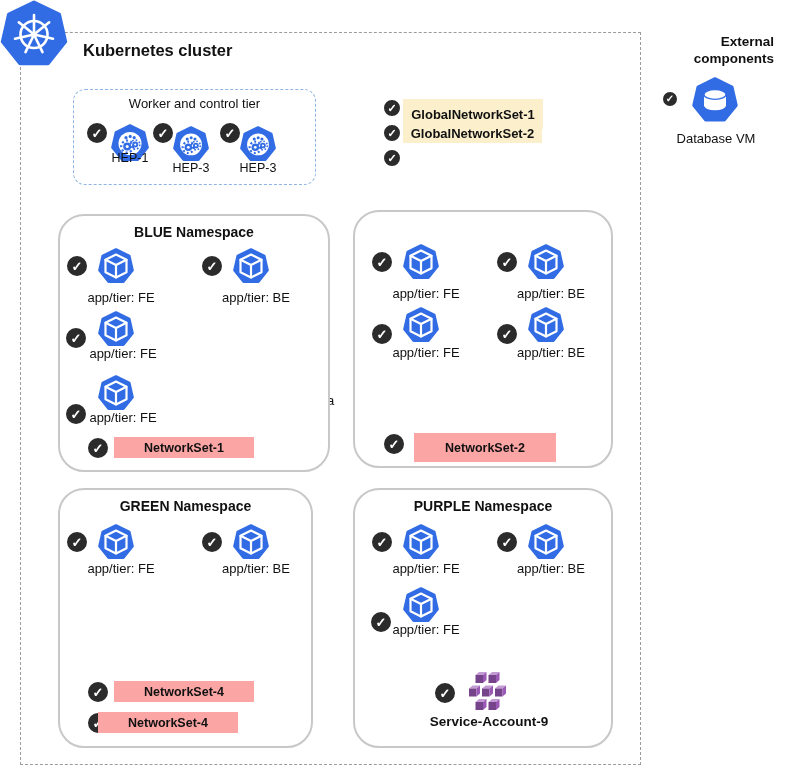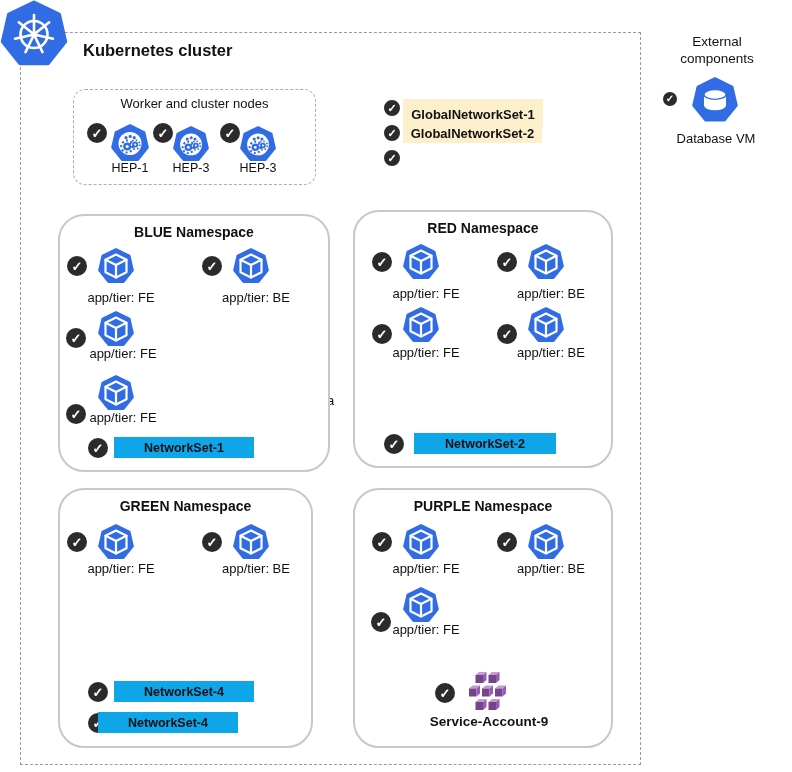--- a/index.html
+++ b/index.html
@@ -21,27 +21,27 @@
            color:#fff; display:flex; align-items:center; justify-content:center; box-sizing:content-box; }
   .badge-24 { width:20px; height:20px; font-size:13px; }
   .badge-20 { width:16px; height:16px; font-size:11px; }
   .badge-18 { width:14px; height:14px; font-size:10px; }
   .badge span { font-weight:bold; line-height:1; }
 
   .pod-label { position:absolute; font-size:13px; white-space:nowrap; transform:translateX(-50%); }
   .small-label { position:absolute; font-size:12.5px; white-space:nowrap; transform:translateX(-50%); }
   .bold-label { position:absolute; font-size:13.5px; font-weight:bold; white-space:nowrap; transform:translateX(-50%); }
 
-  .netset { position:absolute; background:#0ea5e9; display:flex; align-items:center; justify-content:center;
+  .netset { position:absolute; background:#fca5a5; display:flex; align-items:center; justify-content:center;
             font-size:12.5px; font-weight:bold; }
   .gns { position:absolute; background:#fcf0cc; display:flex; align-items:center; justify-content:center;
          font-size:13px; font-weight:bold; }
 
-  .ext-title { position:absolute; left:660px; top:33px; width:114px; text-align:center;
-               font-size:13.5px; font-weight:normal; line-height:17px; }
+  .ext-title { position:absolute; left:660px; top:33px; width:114px; text-align:right;
+               font-size:13.5px; font-weight:bold; line-height:17px; }
   .stray-a { position:absolute; left:327px; top:393px; font-size:13px; }
 
   svg.icon { position:absolute; display:block; }
   .hidden-defs { position:absolute; width:0; height:0; overflow:hidden; }
 </style>
 </head>
 <body>
 
 <svg class="hidden-defs" aria-hidden="true">
   <defs>
@@ -105,29 +105,29 @@
       <line x1="31.3" y1="32.3" x2="18.8" y2="22.3"></line>
     </g>
     <circle cx="34" cy="34.5" r="3.2" fill="#fff"></circle>
   </svg>
 
   <div class="cluster-title">Kubernetes cluster</div>
 
   <div class="stray-a">a</div>
 
   <div class="worker-box">
-    <div class="worker-title">Worker and cluster nodes</div>
+    <div class="worker-title">Worker and control tier</div>
 
     <div class="badge badge-24" style="left:11px;top:31px">
         <span>✓</span>
       </div>
     <svg class="icon" style="left:37px;top:34px;width:38px;height:38px">
         <use href="#sym-hep"></use>
       </svg>
-    <div class="small-label" style="left:56px;top:71px">HEP-1</div>
+    <div class="small-label" style="left:56px;top:61px">HEP-1</div>
 
     <div class="badge badge-24" style="left:77px;top:31px">
         <span>✓</span>
       </div>
     <svg class="icon" style="left:99px;top:36px;width:36px;height:36px">
         <use href="#sym-hep"></use>
       </svg>
     <div class="small-label" style="left:117px;top:71px">HEP-3</div>
 
     <div class="badge badge-24" style="left:144px;top:31px">
@@ -200,21 +200,20 @@
       </div>
     <div class="pod-label" style="left:63px;top:194px">app/tier: FE</div>
 
     <div class="badge badge-24" style="left:26px;top:220px">
         <span>✓</span>
       </div>
     <div class="netset" style="left:54px;top:221px;width:140px;height:21px">NetworkSet-1</div>
   </div>
 
   <div class="ns-box" style="left:353px;top:210px;width:260px;height:258px">
-    <div class="ns-title">RED Namespace</div>
 
     <div class="badge badge-24" style="left:15px;top:38px">
         <span>✓</span>
       </div>
     <svg class="icon" style="left:48px;top:32px;width:36px;height:36px">
         <use href="#sym-pod"></use>
       </svg>
     <div class="pod-label" style="left:71px;top:74px">app/tier: FE</div>
 
     <div class="badge badge-24" style="left:140px;top:38px">
@@ -237,21 +236,21 @@
         <span>✓</span>
       </div>
     <svg class="icon" style="left:173px;top:95px;width:36px;height:36px">
         <use href="#sym-pod"></use>
       </svg>
     <div class="pod-label" style="left:196px;top:133px">app/tier: BE</div>
 
     <div class="badge badge-24" style="left:27px;top:220px">
         <span>✓</span>
       </div>
-    <div class="netset" style="left:59px;top:221px;width:142px;height:21px">NetworkSet-2</div>
+    <div class="netset" style="left:59px;top:221px;width:142px;height:29px">NetworkSet-2</div>
   </div>
 
   <div class="ns-box" style="left:58px;top:488px;width:255px;height:260px">
     <div class="ns-title">GREEN Namespace</div>
 
     <div class="badge badge-24" style="left:5px;top:40px">
         <span>✓</span>
       </div>
     <svg class="icon" style="left:38px;top:34px;width:36px;height:36px">
         <use href="#sym-pod"></use>

